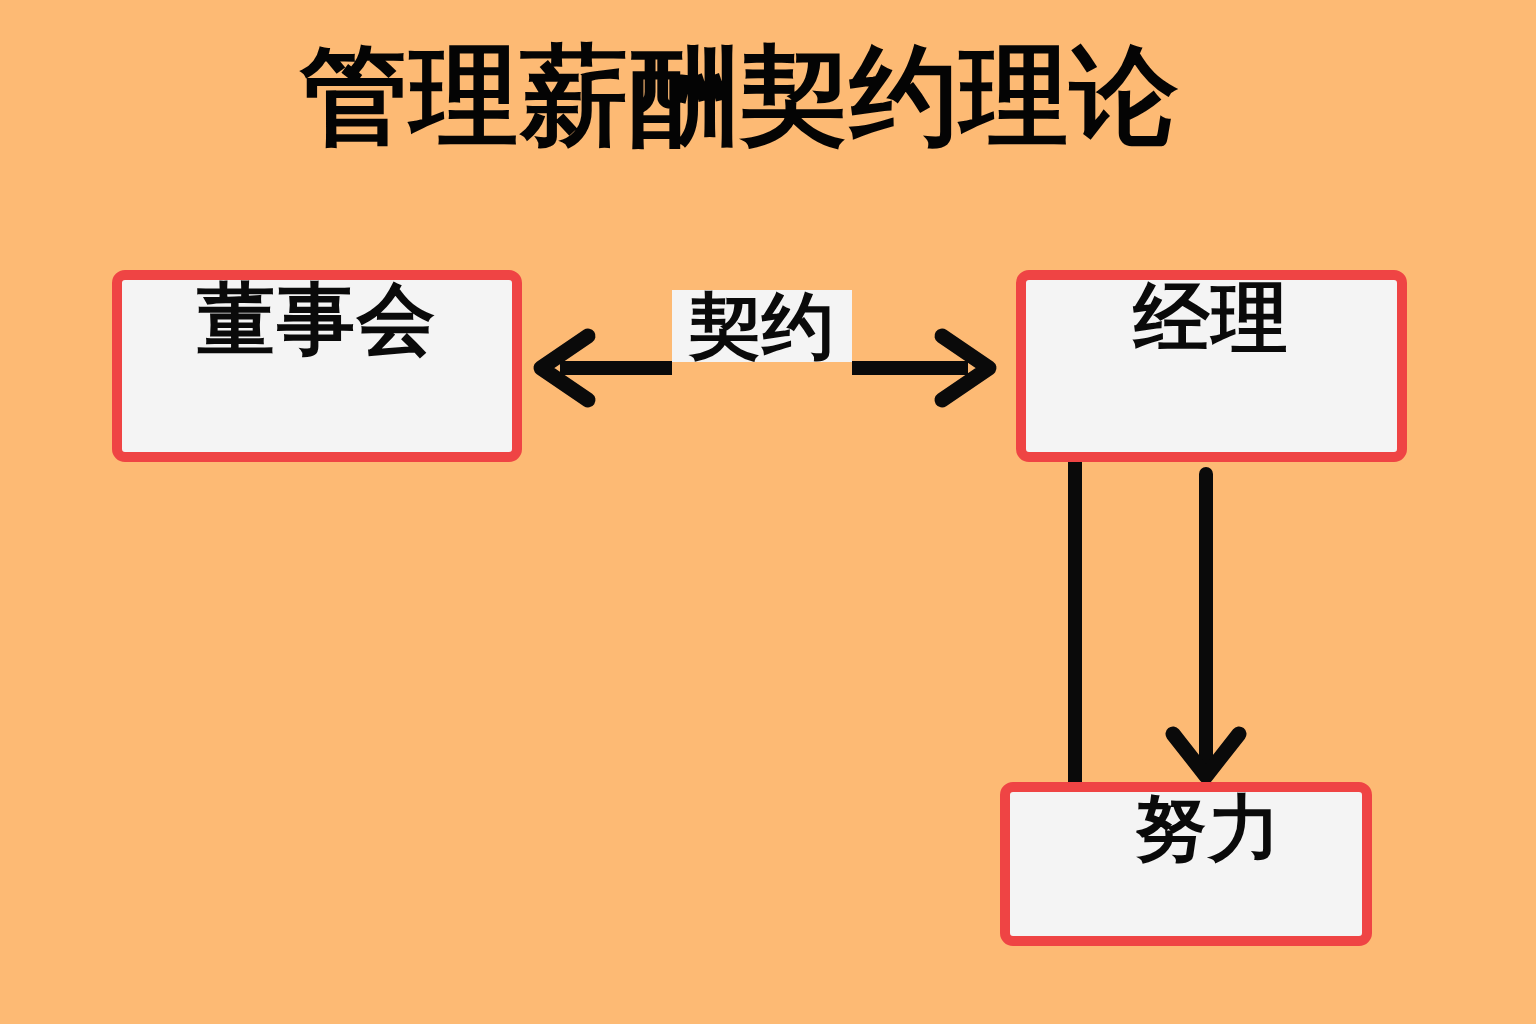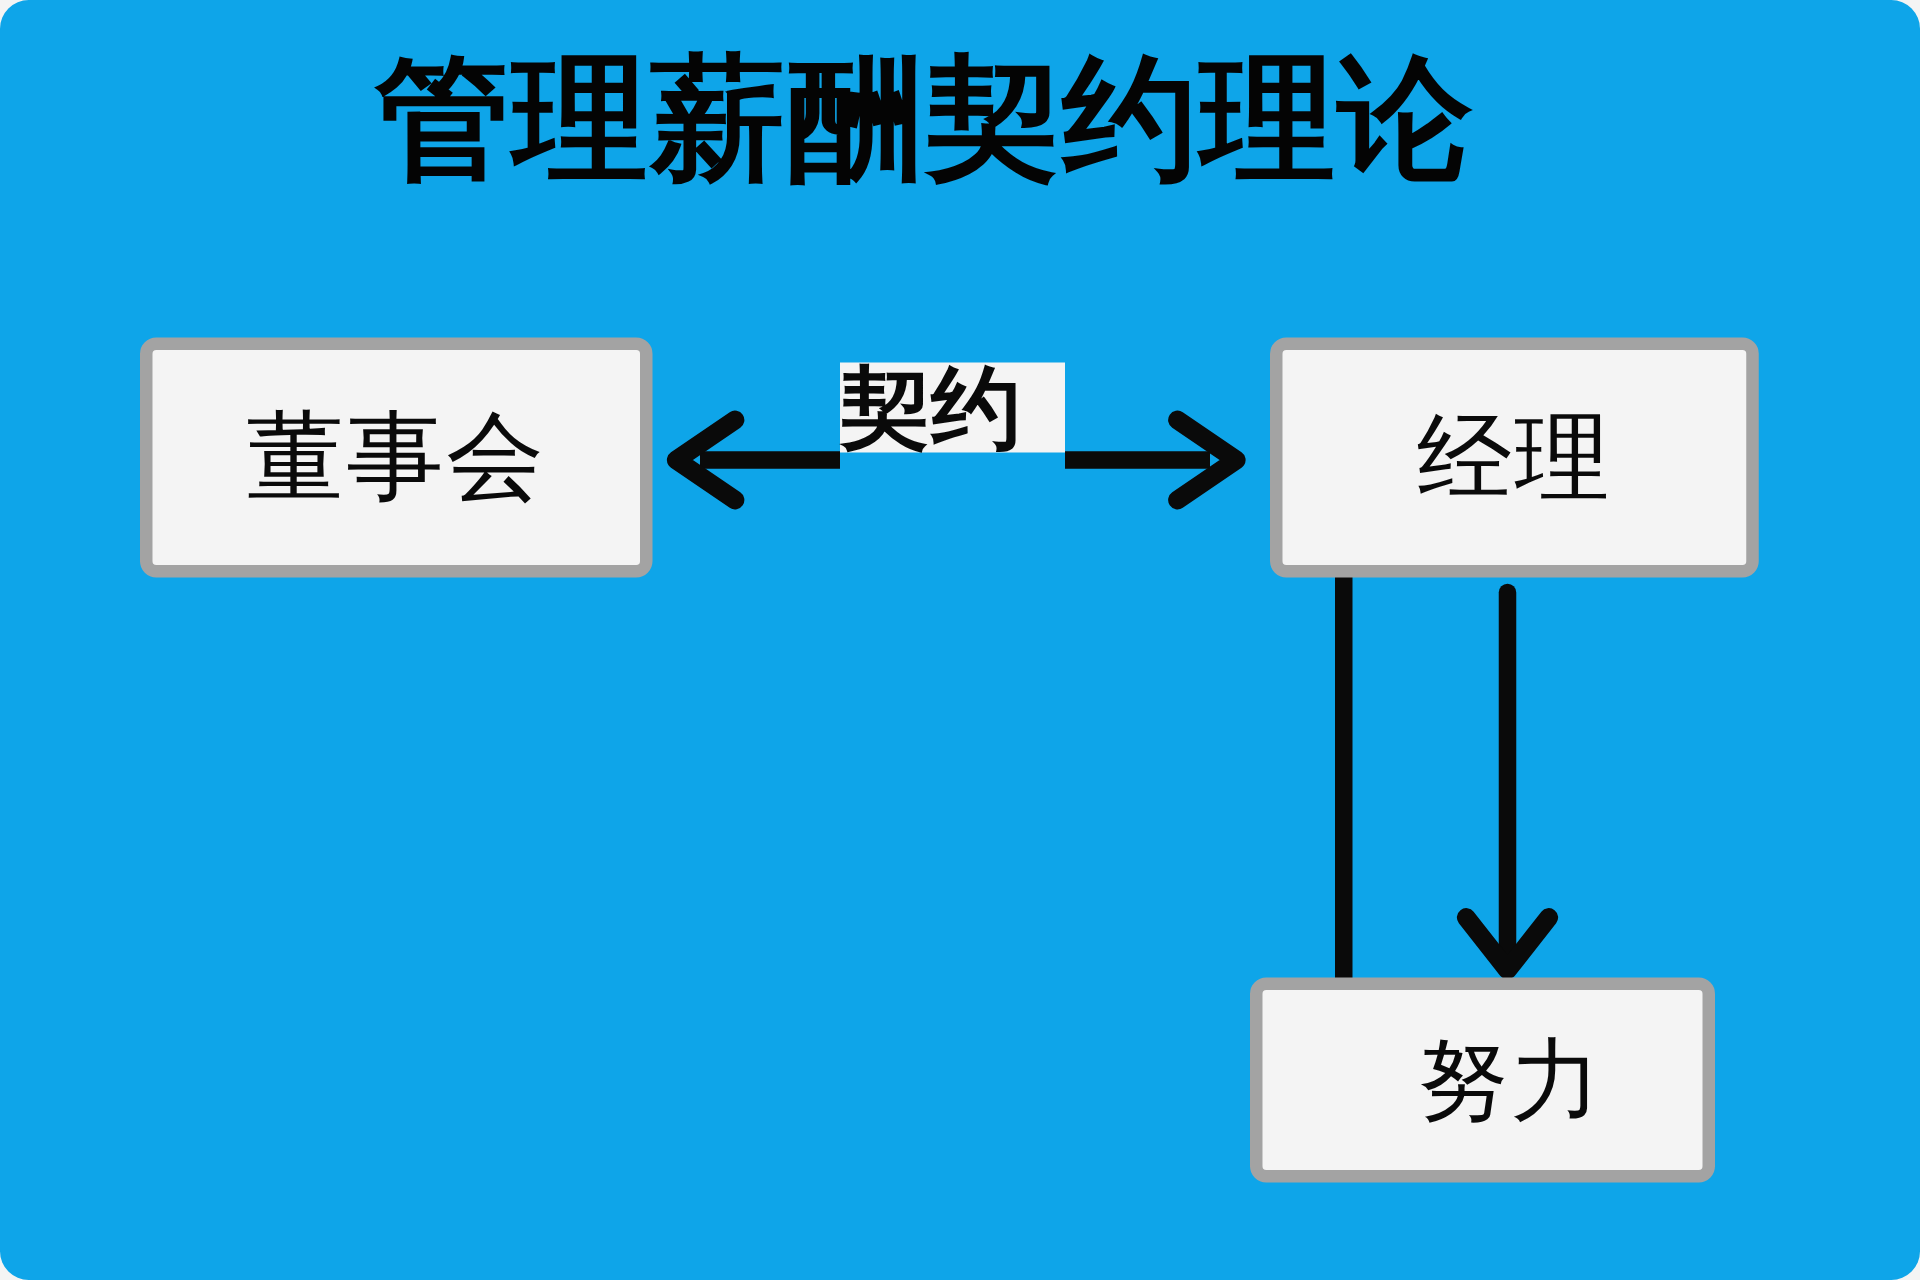--- a/index.html
+++ b/index.html
@@ -10,22 +10,21 @@
     width: 1536px;
     height: 1024px;
     background: #f4f4f4;
     font-family: "DejaVu Sans", "Liberation Sans", sans-serif;
     overflow: hidden;
   }
   #canvas {
     position: relative;
     width: 1536px;
     height: 1024px;
-    background: #0ea5e9;
-    border-radius: 23px;
+    background: #fdba74;
   }
 
   
   .title {
     position: absolute;
     left: 0;
     top: 36px;
     width: 1480px;
     text-align: center;
     font-size: 108px;
@@ -34,27 +33,26 @@
     color: #040404;
     letter-spacing: 2px;
     white-space: nowrap;
   }
 
   
   .node {
     position: absolute;
     box-sizing: border-box;
     background: #f4f4f4;
-    border: 10px solid #a3a3a3;
+    border: 10px solid #ef4444;
     border-radius: 13px;
     display: flex;
-    align-items: center;
     justify-content: center;
     color: #0a0a0a;
-    font-weight: 400;
+    font-weight: 700;
     z-index: 3;
   }
   .node-label {
     line-height: 1;
     letter-spacing: 2px;
     white-space: nowrap;
   }
 
   #node-board {
     left: 112px;
@@ -103,20 +101,21 @@
     z-index: 2;
     pointer-events: none;
   }
 
   
   .edge-label {
     position: absolute;
     left: 672px;
     top: 290px;
     width: 180px;
+    text-align: center;
     font-size: 72px;
     line-height: 1;
     font-weight: 700;
     color: #0a0a0a;
     letter-spacing: 1px;
     background: #f4f4f4;
     z-index: 4;
     white-space: nowrap;
   }
 </style>

